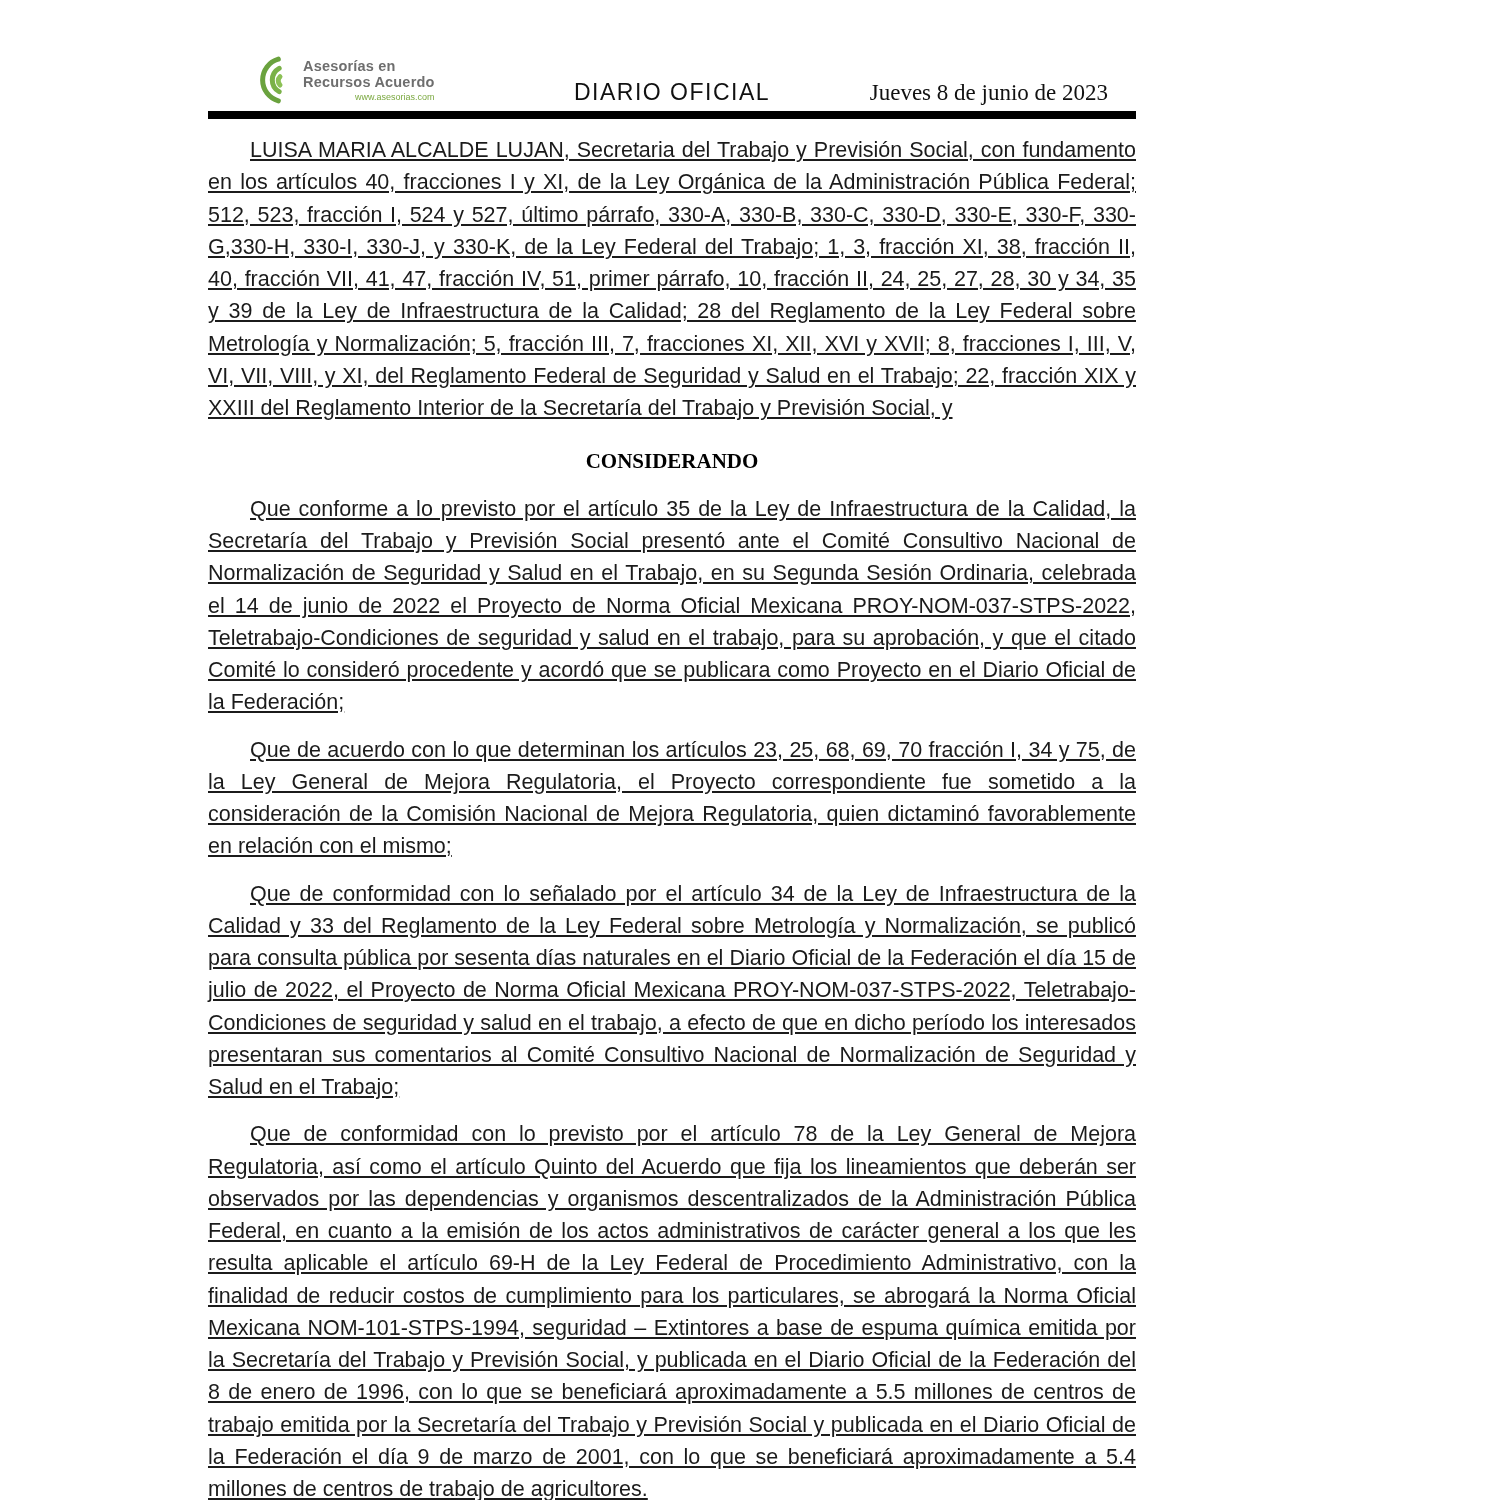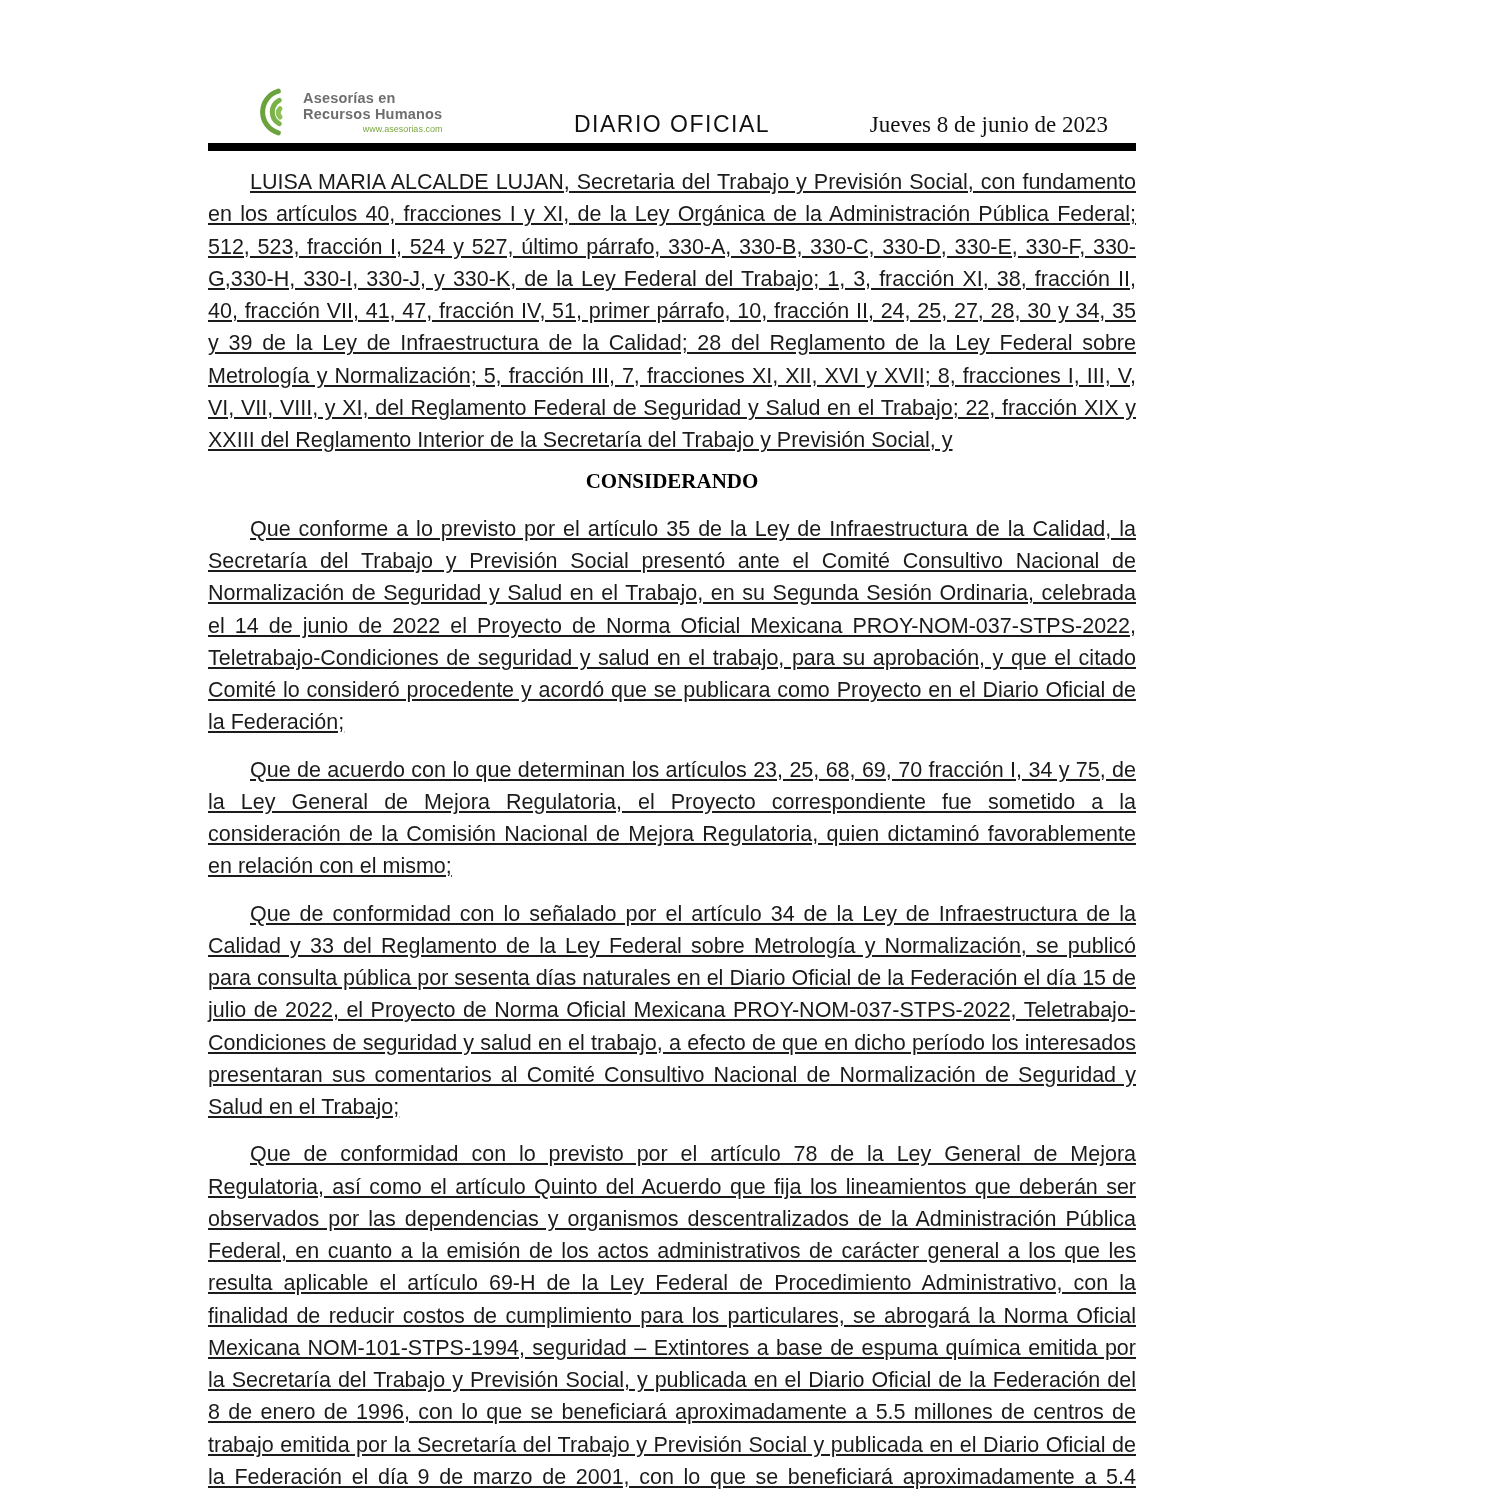--- a/index.html
+++ b/index.html
@@ -6,21 +6,21 @@
   html, body { background: #ffffff; }
   body {
     width: 1500px; height: 1500px;
     font-family: "Liberation Sans", sans-serif;
     color: #1b1b1b;
     overflow: hidden;
   }
   .page {
     width: 1344px; height: 1500px;
     background: #ffffff;
-    padding: 80px 208px 0 208px;
+    padding: 48px 208px 0 208px;
     overflow: hidden;
     position: relative;
   }
   
   .header {
     position: relative;
     height: 60px;
     margin-bottom: 3px;
   }
   .logo {
@@ -84,39 +84,39 @@
     color: #1b1b1b;
   }
   .para.noindent { text-indent: 0; }
   .para.indent   { text-indent: 42px; text-decoration: underline; }
   .para.heading {
     font-family: "Liberation Serif", serif;
     font-weight: bold;
     font-size: 21px;
     text-align: center;
     text-indent: 0;
-    margin: 10px 0 5px 0;
+    margin: 22px 0 5px 0;
     color: #000;
   }
 </style>
 </head>
 <body>
 
 <div class="page">
 
   <div class="header">
     <div class="logo">
       <svg viewBox="0 0 60 60" aria-hidden="true">
         <path d="M40 5 A26 26 0 0 0 40 55" fill="none" stroke="#6aa23e" stroke-width="6" stroke-linecap="round"></path>
         <path d="M41 16 A16 16 0 0 0 41 44" fill="none" stroke="#7ab148" stroke-width="6" stroke-linecap="round"></path>
         <path d="M42 26 A7 7 0 0 0 42 36" fill="none" stroke="#8cc156" stroke-width="6" stroke-linecap="round"></path>
       </svg>
       <div class="logo-text">
         <div class="l1">Asesorías en</div>
-        <div class="l2">Recursos Humanos</div>
+        <div class="l2">Recursos Acuerdo</div>
         <div class="url">www.asesorias.com</div>
       </div>
     </div>
     <div class="header-title">DIARIO OFICIAL</div>
     <div class="header-date">Jueves 8 de junio de 2023</div>
   </div>
 
   <div class="rule-thin"></div>
 
 

